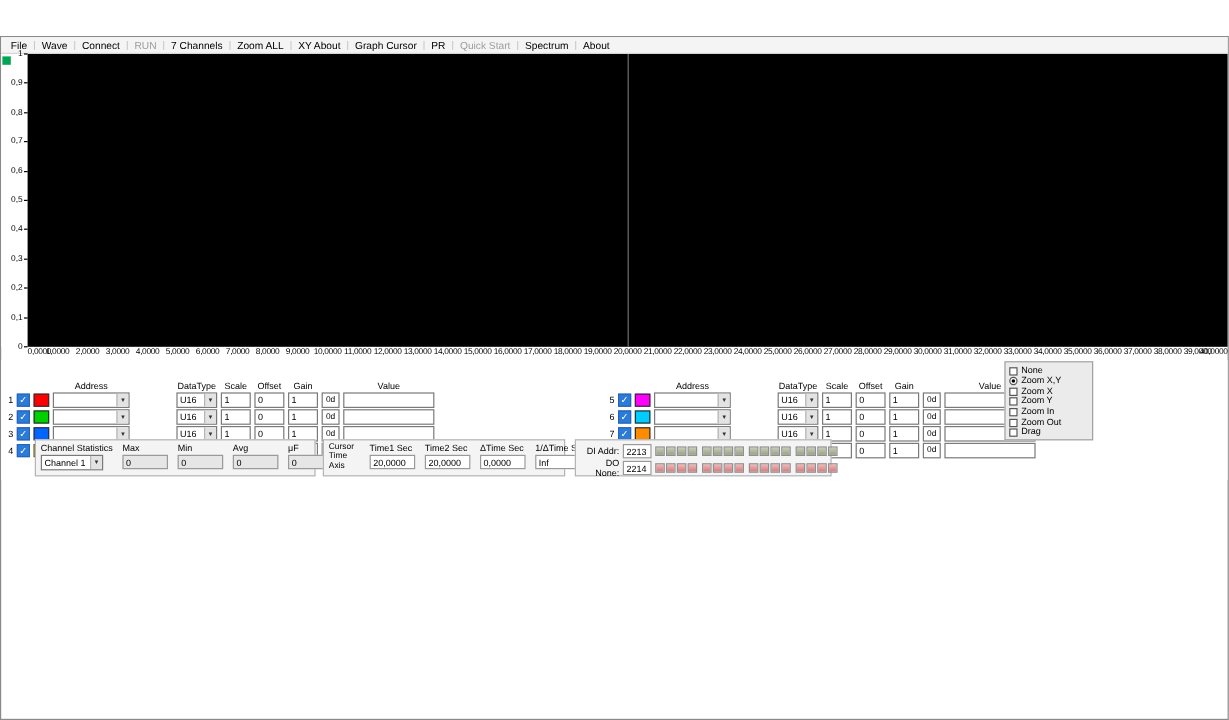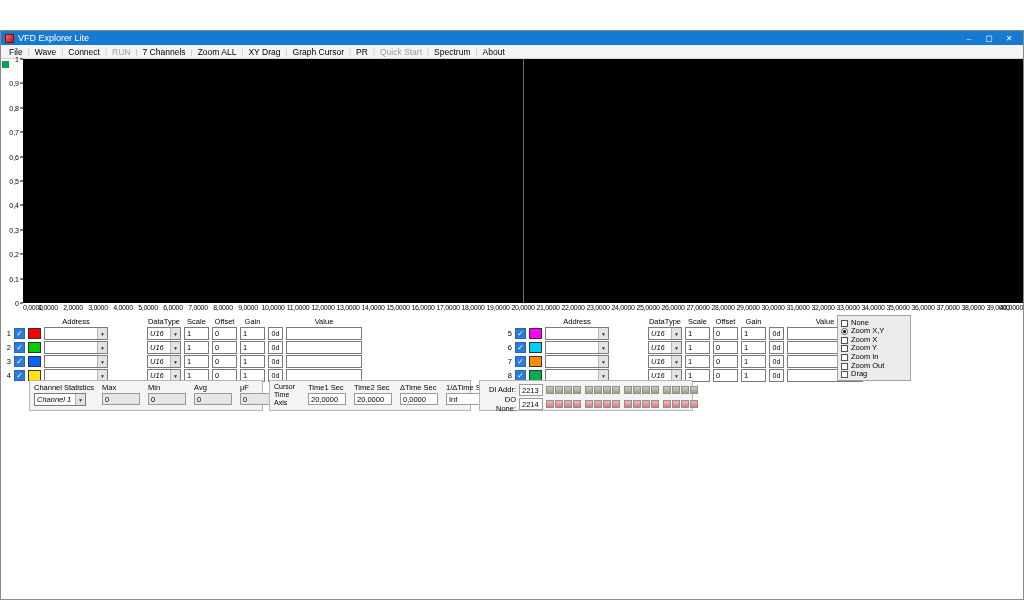--- a/index.html
+++ b/index.html
@@ -35,40 +35,40 @@
                    background:#000; margin-left:1px; }
 
   
   .x-axis { position:relative; margin-left:22px; height:11px; }
   .x-tick { position:absolute; top:1px; transform:translateX(-50%); font-size:7px;
             letter-spacing:-0.3px; white-space:nowrap; color:#000; }
 
   
   .config { position:relative; height:100px; background:#fff; font-size:7.5px; }
 
-  .ch-group { position:absolute; top:2px; }
+  .ch-group { position:absolute; top:16px; }
   .ch-group.left { left:2px; }
   .ch-group.right { left:503px; }
   .ch-row { display:flex; align-items:center; height:13px; margin-bottom:1px; }
   .ch-row.ch-head { height:10px; margin-bottom:1px; }
   .c-num { width:8px; text-align:right; margin-right:3px; flex:none; }
   .c-chk { width:11px; margin-right:3px; flex:none; }
   .c-sw  { width:13px; margin-right:3px; flex:none; }
   .c-addr{ width:64px; margin-right:3px; flex:none; }
   .c-dt  { width:34px; margin-right:3px; flex:none;margin-left:36px; }
   .c-sm  { width:25px; margin-right:3px; flex:none; }
   .c-hex { width:15px; margin-right:3px; flex:none; }
   .c-val { width:76px; margin-right:3px; flex:none; }
   .hc { text-align:center; font-size:7.5px; color:#000; }
   .chk { height:11px; border:1px solid #2a63b8; background:#2b7cd8; color:#fff;
          font-size:8px; line-height:9px; text-align:center; }
   .swatch { height:11px; border:1px solid #333; display:inline-block; }
   .combo { display:inline-flex; align-items:center; height:13px; border:1px solid #7a7a7a;
            background:#fff; overflow:hidden; }
-  .combo-text { flex:1; padding-left:2px; font-size:7.5px; white-space:nowrap;font-style:italic; }
+  .combo-text { flex:1; padding-left:2px; font-size:7.5px; white-space:nowrap; }
   .combo-arrow { width:10px; align-self:stretch; background:#e3e3e3; border-left:1px solid #b5b5b5;
                  font-size:5px; color:#333; display:flex; align-items:center; justify-content:center; flex:none; }
   input.tb { height:13px; border:1px solid #7a7a7a; font-size:7.5px; padding:0 2px;
              font-family:"Liberation Sans",sans-serif; background:#fff; }
   .hexbox { height:13px; border:1px solid #7a7a7a; background:#fff; text-align:center;
             line-height:11px; font-size:7px; }
 
   
   .zoom-panel { position:absolute; left:836px; top:1px; width:74px; height:66px;
                 background:#ebebeb; border:1px solid #a2a2a2; padding:2px 3px; }
@@ -99,42 +99,35 @@
               font-size:7.5px; line-height:11px; padding:0 2px; flex:none; }
   .led-strip { display:flex; gap:1px; }
   .led { width:8px; height:8px; border:1px solid #8f8f8f; flex:none; }
   .led:nth-child(4n) { margin-right:3px; }
 </style>
 </head>
 <body>
 
 <div class="window">
 
-  <div class="titlebar">
-    <span class="app-icon"></span>
-    <span class="title-text">VFD Explorer Lite</span>
-    <span class="tb-btn">–</span>
-    <span class="tb-btn">▢</span>
-    <span class="tb-btn">✕</span>
-  </div>
 
   <div class="menubar">
       <span class="menu-item">File</span>
       <span class="menu-sep">|</span>
       <span class="menu-item">Wave</span>
       <span class="menu-sep">|</span>
       <span class="menu-item">Connect</span>
       <span class="menu-sep">|</span>
       <span class="menu-item disabled">RUN</span>
       <span class="menu-sep">|</span>
       <span class="menu-item">7 Channels</span>
       <span class="menu-sep">|</span>
       <span class="menu-item">Zoom ALL</span>
       <span class="menu-sep">|</span>
-      <span class="menu-item">XY Drag</span>
+      <span class="menu-item">XY About</span>
       <span class="menu-sep">|</span>
       <span class="menu-item">Graph Cursor</span>
       <span class="menu-sep">|</span>
       <span class="menu-item">PR</span>
       <span class="menu-sep">|</span>
       <span class="menu-item disabled">Quick Start</span>
       <span class="menu-sep">|</span>
       <span class="menu-item">Spectrum</span>
       <span class="menu-sep">|</span>
       <span class="menu-item">About</span>

